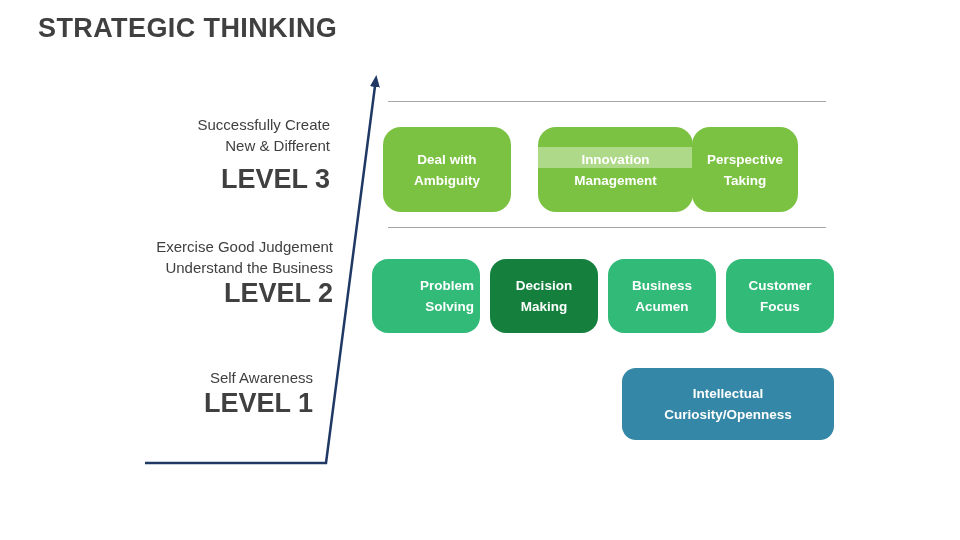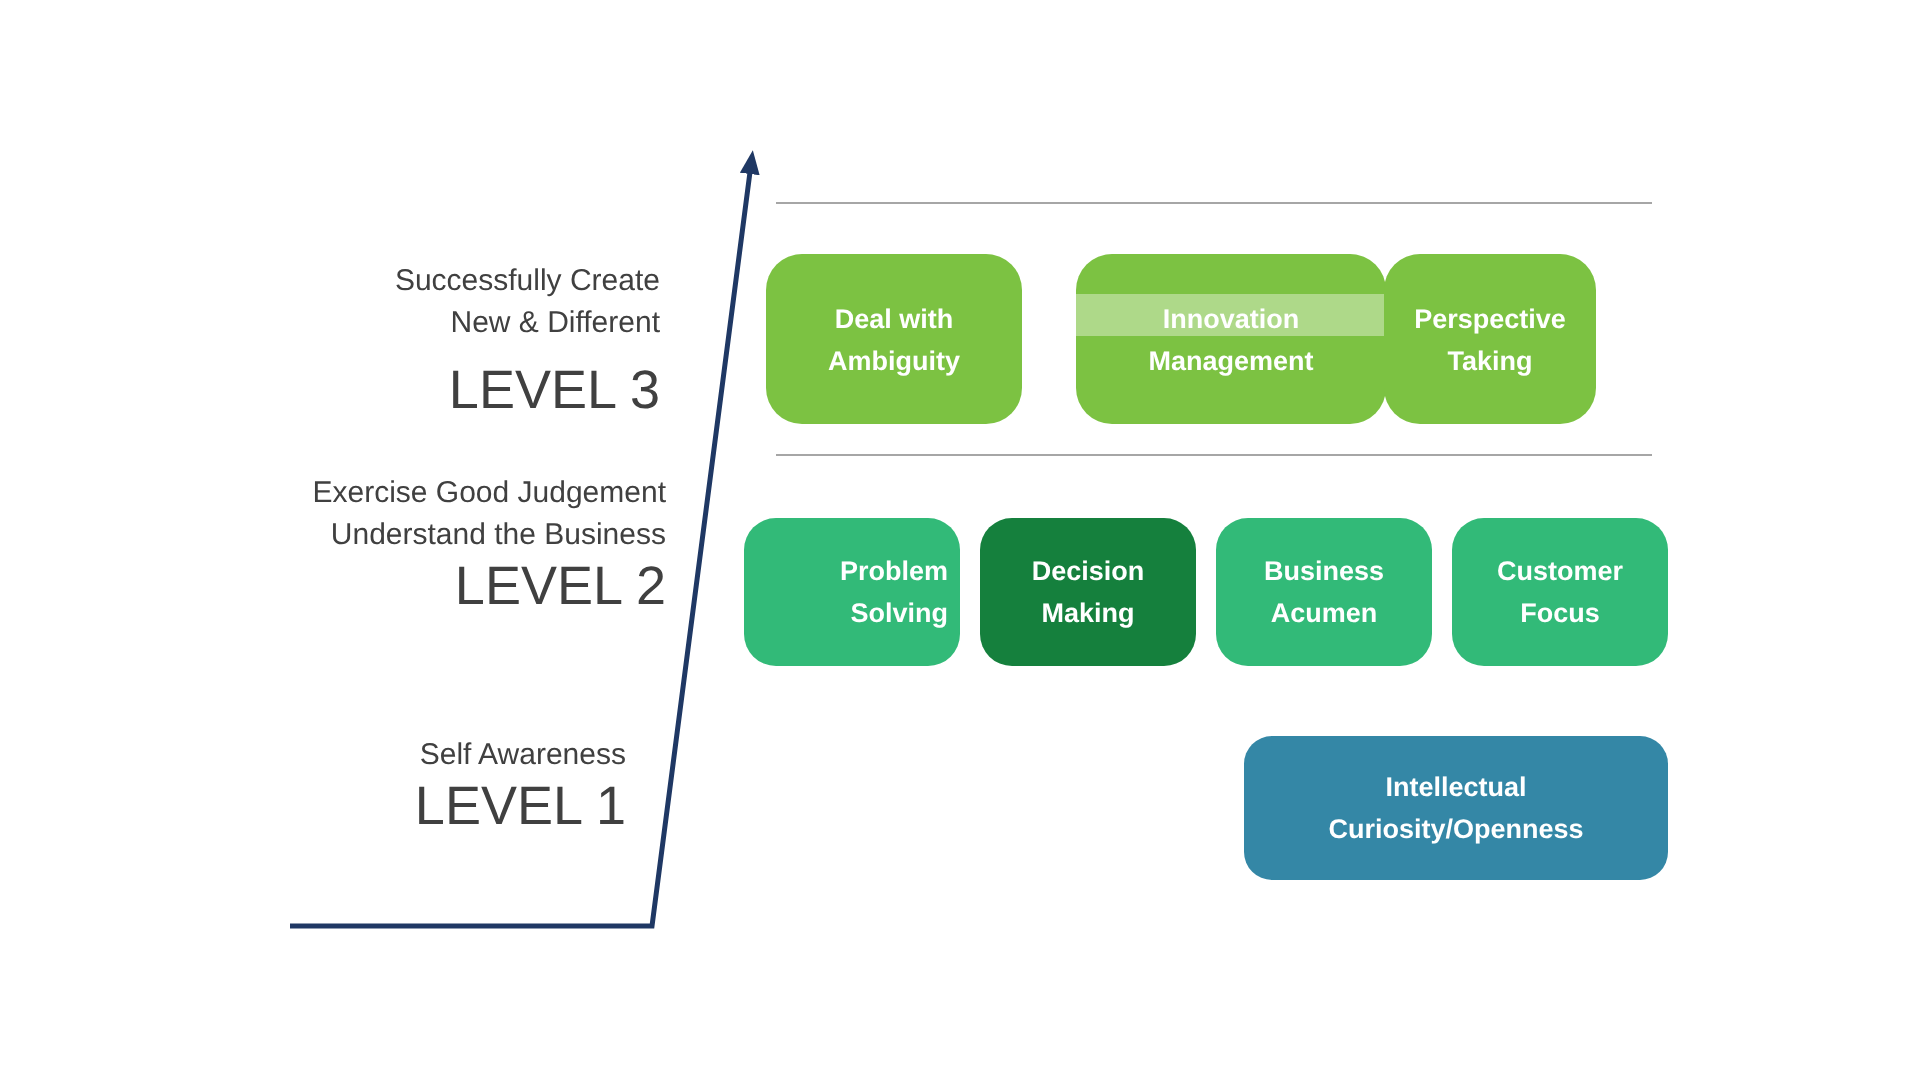--- a/index.html
+++ b/index.html
@@ -14,23 +14,23 @@
   }
   .axis-svg { position:absolute; left:0; top:0; pointer-events:none; }
   .sep {
     position:absolute; left:388px; width:438px; height:1px; background:#A6A6A6;
   }
   .sep-top { top:101px; }
   .sep-mid { top:227px; }
   .label-block { position:absolute; text-align:right; color:#404040; }
   .label-block .desc-line { font-size:15px; line-height:21px; }
   .label-block .level-name {
-    font-size:27px; font-weight:normal; line-height:30px; white-space:nowrap;
+    font-size:27px; font-weight:bold; line-height:30px; white-space:nowrap;
   }
-  .lb3 { right:630px; top:130px; }
+  .lb3 { right:630px; top:114px; }
   .lb3 .level-name { margin-top:8px; }
   .lb2 { right:627px; top:236px; }
   .lb2 .level-name { margin-top:0; }
   .lb1 { right:647px; top:367px; }
   .lb1 .level-name { margin-top:0px; }
   .box {
     position:absolute; display:flex; align-items:center; justify-content:center;
     text-align:center; color:#ffffff; font-size:13.5px; font-weight:bold;
     line-height:21px; overflow:hidden;
   }
@@ -50,20 +50,21 @@
   .band {
     position:absolute; left:0; right:0; top:20px; height:21px;
     background:rgba(255,255,255,0.38); z-index:0;
   }
 </style>
 </head>
 <body>
 
 <div class="stage">
 
+  <div class="slide-title">STRATEGIC THINKING</div>
 
   <svg class="axis-svg" width="960" height="540" aria-hidden="true">
     <defs>
       <marker id="ah" markerUnits="userSpaceOnUse" markerWidth="14" markerHeight="12" refX="1" refY="5" orient="auto">
         <path d="M0,0 L12,5 L0,10 z" fill="#1F3864"></path>
       </marker>
     </defs>
     <path d="M145,463 L326,463 L375,86" stroke="#1F3864" stroke-width="2.5" fill="none" marker-end="url(#ah)"></path>
   </svg>
 

